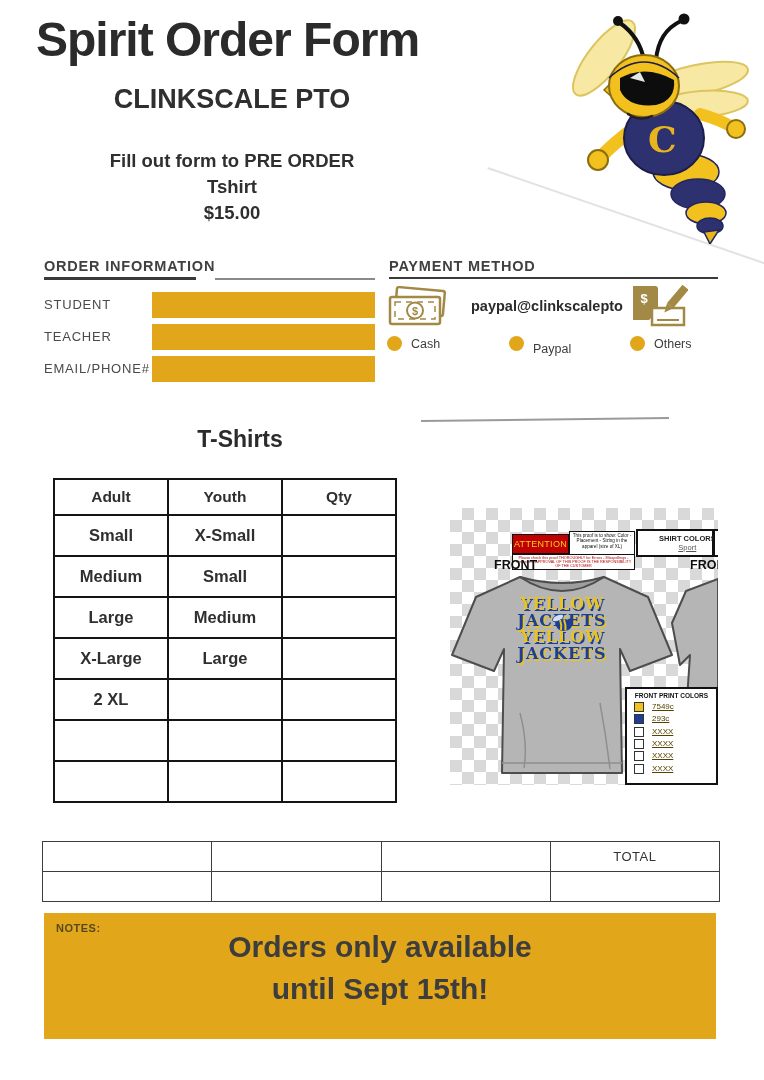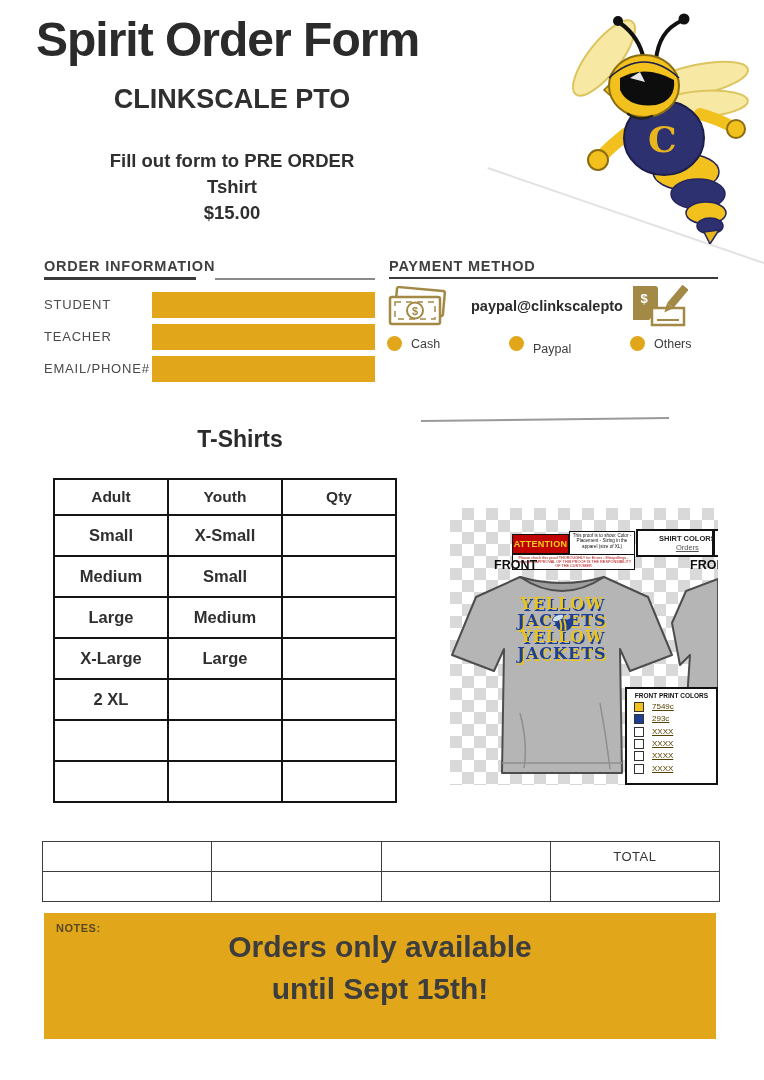--- a/index.html
+++ b/index.html
@@ -36,21 +36,21 @@
   .notes-msg{font-size:30px;font-weight:800;color:#3d3d3d;text-align:center;line-height:42px;}
 
   .diag{height:1.5px;transform-origin:0 0;}
 
   
   .proof{width:268px;height:277px;background-color:#fff;
     background-image:
       linear-gradient(45deg,#d9d9d9 25%,transparent 25%,transparent 75%,#d9d9d9 75%),
       linear-gradient(45deg,#d9d9d9 25%,transparent 25%,transparent 75%,#d9d9d9 75%);
     background-size:24px 24px;background-position:0 0,12px 12px;overflow:hidden;}
-  .attn{background:#C00000;border:1.5px solid #111;color:#F7D117;font-weight:700;font-size:9px;
+  .attn{background:#C00000;border:1.5px solid #111;color:#F7D117;font-weight:400;font-size:9px;
     display:flex;align-items:center;justify-content:center;letter-spacing:.3px;}
   .note-box{background:#fff;border:1px solid #111;font-size:4.6px;line-height:5.4px;color:#111;
     padding:1px;text-align:center;overflow:hidden;}
   .disc-box{background:#fff;border:1px solid #111;font-size:3.8px;line-height:4.2px;color:#b00000;
     padding:1px;text-align:center;overflow:hidden;}
   .sc-box{background:#fff;border:2px solid #111;display:flex;align-items:center;gap:18px;padding:1px 3px;box-sizing:border-box;}
   .sc-text{display:flex;flex-direction:column;align-items:center;flex:1;}
   .sc-title{font-size:7.5px;font-weight:700;color:#222;white-space:nowrap;}
   .sc-val{font-size:7.5px;color:#555;text-decoration:underline;}
   .proof-label{font-weight:800;font-size:12.5px;color:#0d0d0d;white-space:nowrap;}
@@ -217,21 +217,21 @@
     <div class="abs attn" style="left:62px;top:26px;width:55px;height:18px;">ATTENTION</div>
     <div class="abs note-box" style="left:119px;top:23px;width:62px;height:22px;">This proof is to show: Color - Placement - Sizing in the apparel (size of XL)</div>
     <div class="abs disc-box" style="left:62px;top:46px;width:119px;height:12px;">Please check this proof THOROUGHLY for Errors - Misspellings - Omissions. APPROVAL OF THIS PROOF IS THE RESPONSIBILITY OF THE CUSTOMER</div>
 
     <div class="abs sc-box" style="left:186px;top:21px;width:78px;height:28px;">
       <svg width="16" height="14" viewBox="0 0 16 14">
         <path d="M5,1 L1,3 L2,6 L4,5 L4,13 L12,13 L12,5 L14,6 L15,3 L11,1 Q8,3 5,1 Z" fill="#bdbdbd" stroke="#555" stroke-width="0.8"></path>
       </svg>
       <span class="sc-text">
         <span class="sc-title">SHIRT COLORS</span>
-        <span class="sc-val">Orders</span>
+        <span class="sc-val">Sport</span>
       </span>
     </div>
     <div class="abs sc-box" style="left:263px;top:21px;width:20px;height:28px;"></div>
 
     <div class="abs proof-label" style="left:44px;top:50px;">FRONT</div>
     <div class="abs proof-label" style="left:240px;top:50px;">FRONT</div>
 
     <div class="abs print-block" style="left:52px;top:88px;">
       <div class="print-line pl-y">YELLOW</div>
       <div class="print-line pl-b">JACKETS</div>

